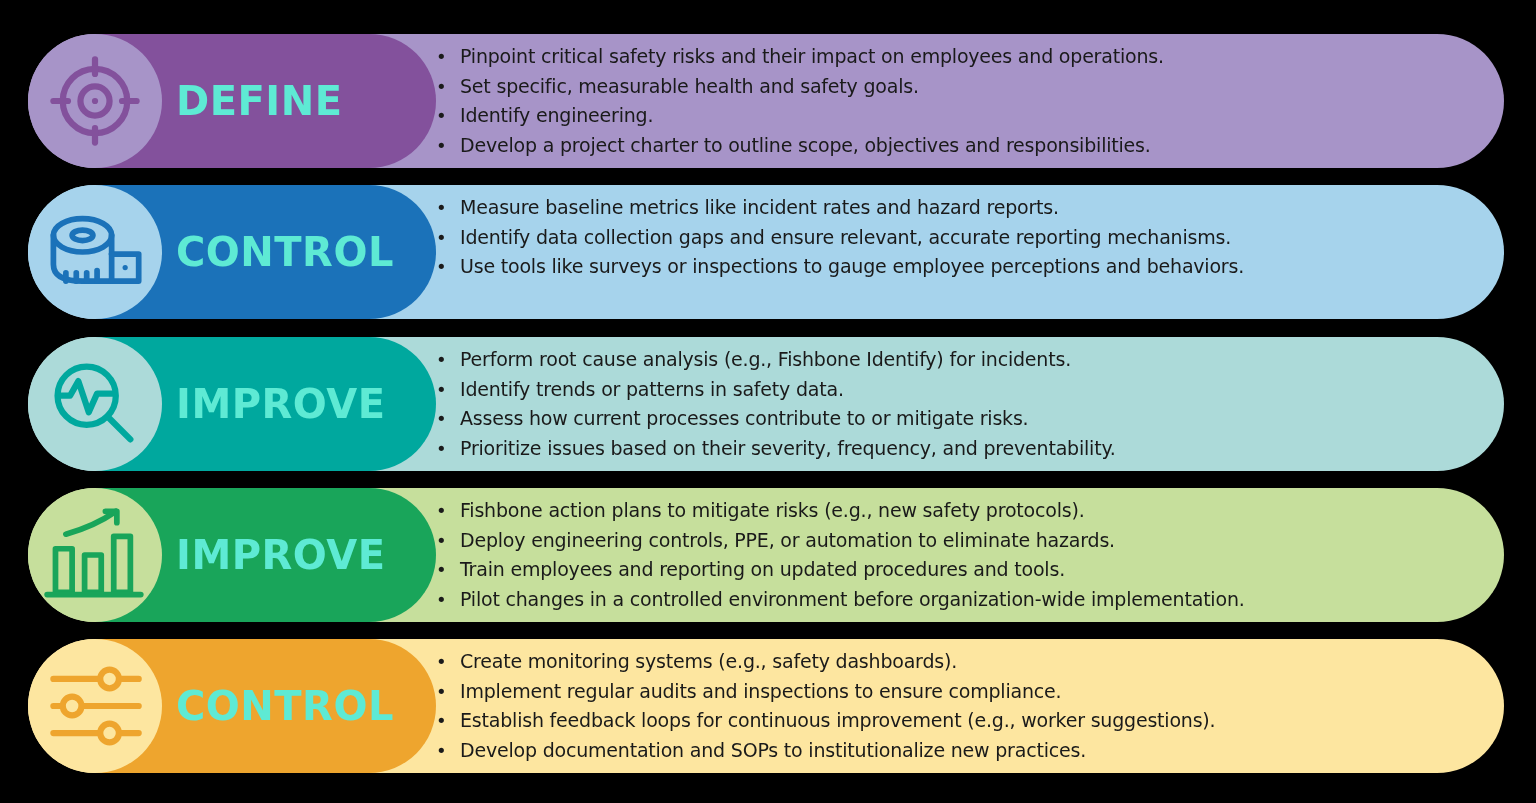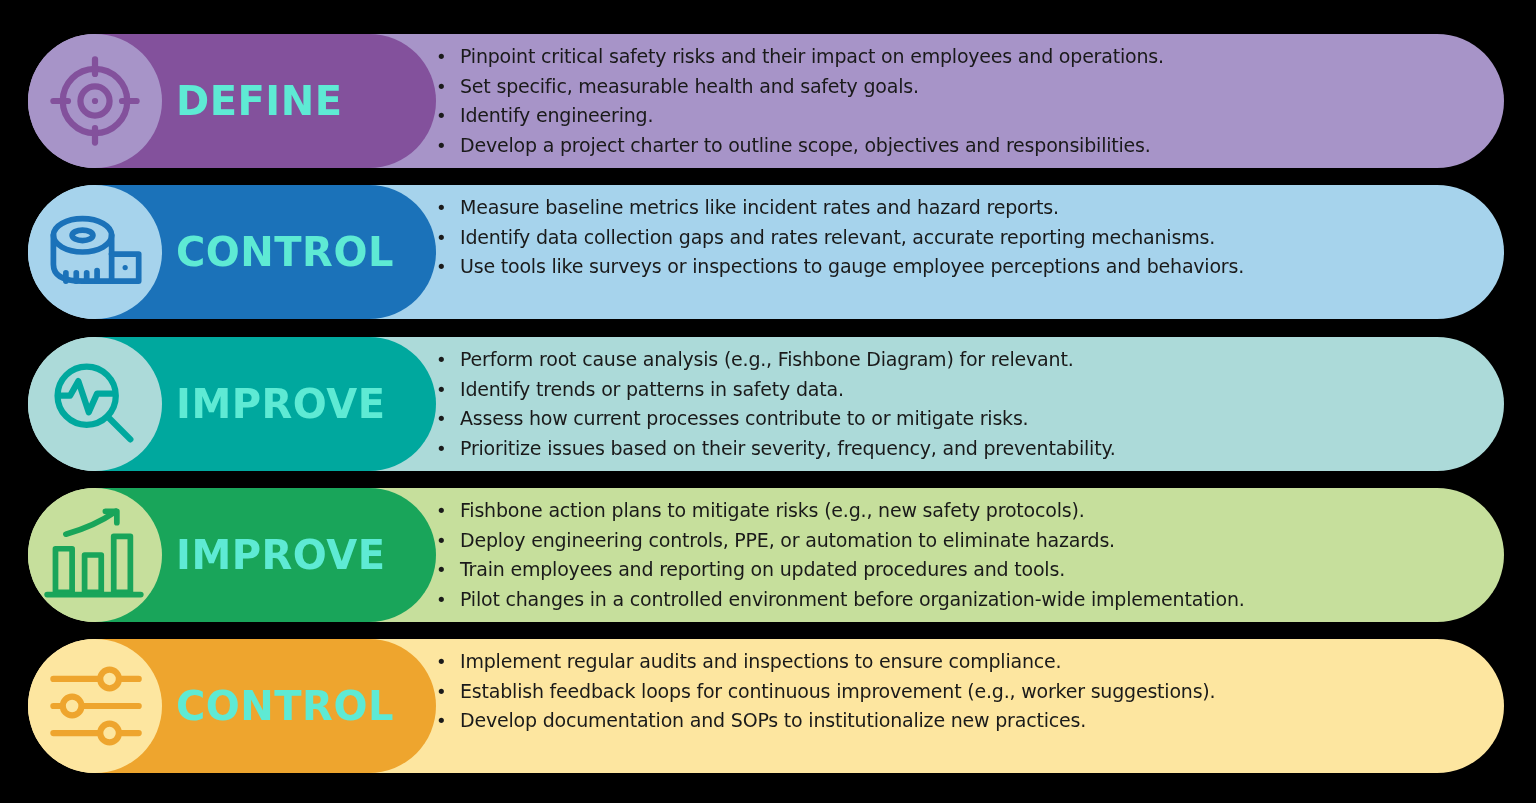--- a/index.html
+++ b/index.html
@@ -77,38 +77,38 @@
       <line x1="32" y1="78" x2="32" y2="70"></line>
       <line x1="42" y1="78" x2="42" y2="70"></line>
       <line x1="52" y1="78" x2="52" y2="68"></line>
       <line x1="66" y1="52" x2="66" y2="78"></line>
       <circle cx="79" cy="65" r="2.5" fill="#1b72b9" stroke="none"></circle>
     </svg>
   </div>
   <div class="title">CONTROL</div>
   <ul>
     <li><span class="bullet">•</span><span>Measure baseline metrics like incident rates and hazard reports.</span></li>
-    <li><span class="bullet">•</span><span>Identify data collection gaps and rates relevant, accurate reporting mechanisms.</span></li>
+    <li><span class="bullet">•</span><span>Identify data collection gaps and ensure relevant, accurate reporting mechanisms.</span></li>
     <li><span class="bullet">•</span><span>Use tools like surveys or inspections to gauge employee perceptions and behaviors.</span></li>
   </ul>
 </div>
 
 <div class="row" style="top:337px;">
   <div class="band" style="background:#acdad9;"></div>
   <div class="pill" style="background:#00a89e;"></div>
   <div class="circle" style="background:#acdad9;">
     <svg viewBox="0 0 100 100" fill="none" stroke="#00a89e" stroke-width="6" stroke-linecap="round" stroke-linejoin="round">
       <circle cx="42" cy="42" r="28"></circle>
       <line x1="62" y1="62" x2="84" y2="84"></line>
       <path d="M16 42 H26 L34 28 L44 58 L52 40 H68"></path>
     </svg>
   </div>
   <div class="title">IMPROVE</div>
   <ul>
-    <li><span class="bullet">•</span><span>Perform root cause analysis (e.g., Fishbone Diagram) for relevant.</span></li>
+    <li><span class="bullet">•</span><span>Perform root cause analysis (e.g., Fishbone Identify) for incidents.</span></li>
     <li><span class="bullet">•</span><span>Identify trends or patterns in safety data.</span></li>
     <li><span class="bullet">•</span><span>Assess how current processes contribute to or mitigate risks.</span></li>
     <li><span class="bullet">•</span><span>Prioritize issues based on their severity, frequency, and preventability.</span></li>
   </ul>
 </div>
 
 <div class="row" style="top:488px;">
   <div class="band" style="background:#c6df9c;"></div>
   <div class="pill" style="background:#19a55a;"></div>
   <div class="circle" style="background:#c6df9c;">
@@ -138,17 +138,18 @@
       <line x1="10" y1="24" x2="92" y2="24"></line>
       <line x1="10" y1="50" x2="92" y2="50"></line>
       <line x1="10" y1="76" x2="92" y2="76"></line>
       <circle cx="64" cy="24" r="9" fill="#fde6a0"></circle>
       <circle cx="28" cy="50" r="9" fill="#fde6a0"></circle>
       <circle cx="64" cy="76" r="9" fill="#fde6a0"></circle>
     </svg>
   </div>
   <div class="title">CONTROL</div>
   <ul>
+    <li><span class="bullet">•</span><span>Create monitoring systems (e.g., safety dashboards).</span></li>
     <li><span class="bullet">•</span><span>Implement regular audits and inspections to ensure compliance.</span></li>
     <li><span class="bullet">•</span><span>Establish feedback loops for continuous improvement (e.g., worker suggestions).</span></li>
     <li><span class="bullet">•</span><span>Develop documentation and SOPs to institutionalize new practices.</span></li>
   </ul>
 </div>
 
 </body></html>

